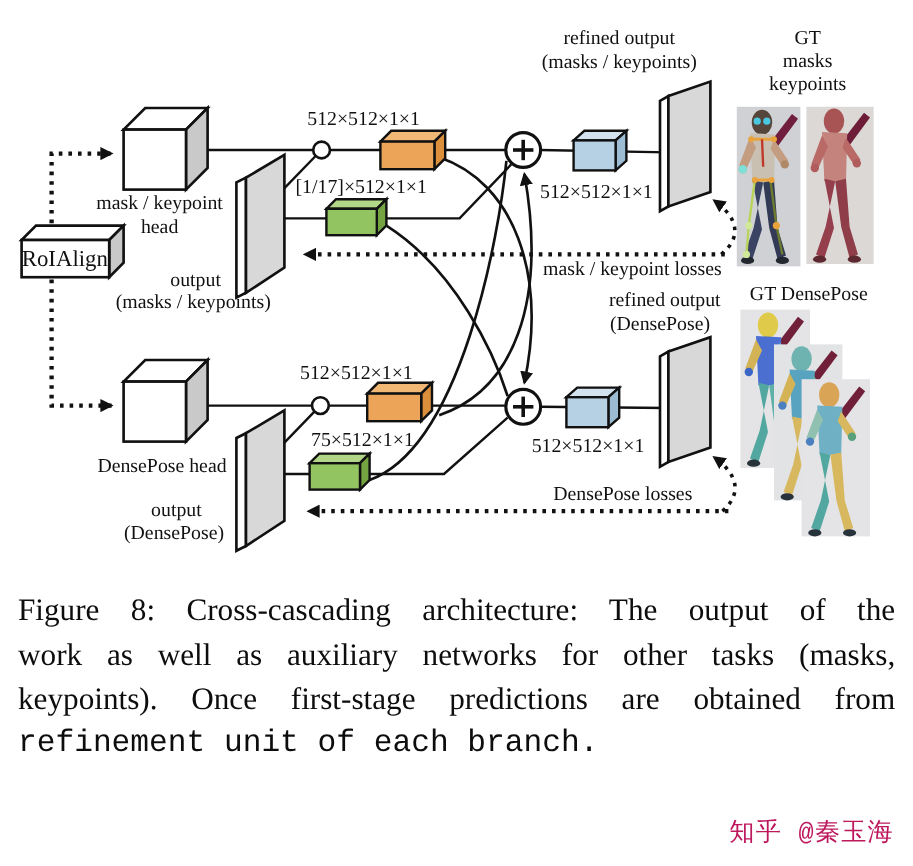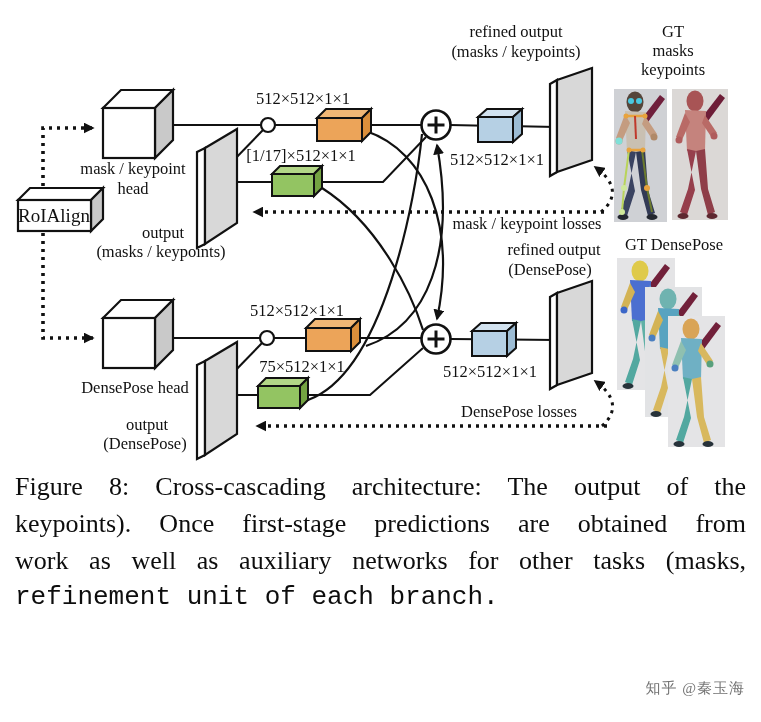--- a/index.html
+++ b/index.html
@@ -22,27 +22,27 @@
   .p-head{fill:var(--head,#777);}
   .p-torso{fill:var(--torso,#999);}
   .p-larm{fill:var(--larm,#999);}
   .p-rarm{fill:var(--rarm,#999);}
   .p-lhand{fill:var(--lhand,#999);}
   .p-rhand{fill:var(--rhand,#999);}
   .p-lleg{fill:var(--lleg,#555);}
   .p-rleg{fill:var(--rleg,#555);}
   .p-foot{fill:var(--feet,#222);}
   
-  .caption{position:absolute;left:0;top:462px;width:761px;padding:6px 15px 0 15px;
+  .caption{position:absolute;left:0;top:484px;width:761px;padding:6px 15px 0 15px;
            box-sizing:border-box;font-size:26px;line-height:37px;color:#0d0d0d;}
   .cap-line{text-align:justify;text-align-last:justify;white-space:normal;}
   .cap-line.last{text-align-last:left;font-family:Liberation Mono, monospace;}
   .fig-ref{color:#cb4b41;}
-  .watermark{position:absolute;right:16px;top:679px;font-size:15px;
-             color:#737373;font-family:Liberation Serif, serif;letter-spacing:1px;}
+  .watermark{position:absolute;right:16px;top:679px;font-size:21px;
+             color:#be185d;font-family:Liberation Mono, monospace;letter-spacing:1px;}
 </style>
 </head>
 <body>
 
 <svg width="761" height="468" viewBox="0 0 761 468">
   <defs>
     <marker id="arr" viewBox="0 0 10 10" refX="8.5" refY="5" markerWidth="11" markerHeight="11" orient="auto-start-reverse" markerUnits="userSpaceOnUse">
       <path d="M0,0 L10,5 L0,10 z" fill="#111"></path>
     </marker>
     <g id="person">
@@ -236,18 +236,18 @@
   <text class="dlabel" x="519" y="417" text-anchor="middle">DensePose losses</text>
 
   <text class="dlabel" x="673" y="37" text-anchor="middle">GT</text>
   <text class="dlabel" x="673" y="56" text-anchor="middle">masks</text>
   <text class="dlabel" x="673" y="75" text-anchor="middle">keypoints</text>
   <text class="dlabel" x="674" y="250" text-anchor="middle">GT DensePose</text>
 </svg>
 
 <div class="caption">
   <div class="cap-line">Figure 8: Cross-cascading architecture: The output of the</div>
+  <div class="cap-line">work as well as auxiliary networks for other tasks (masks,</div>
   <div class="cap-line">keypoints). Once first-stage predictions are obtained from</div>
-  <div class="cap-line">work as well as auxiliary networks for other tasks (masks,</div>
   <div class="cap-line last">refinement unit of each branch.</div>
 </div>
 
 <div class="watermark">知乎 @秦玉海</div>
 
 </body></html>

